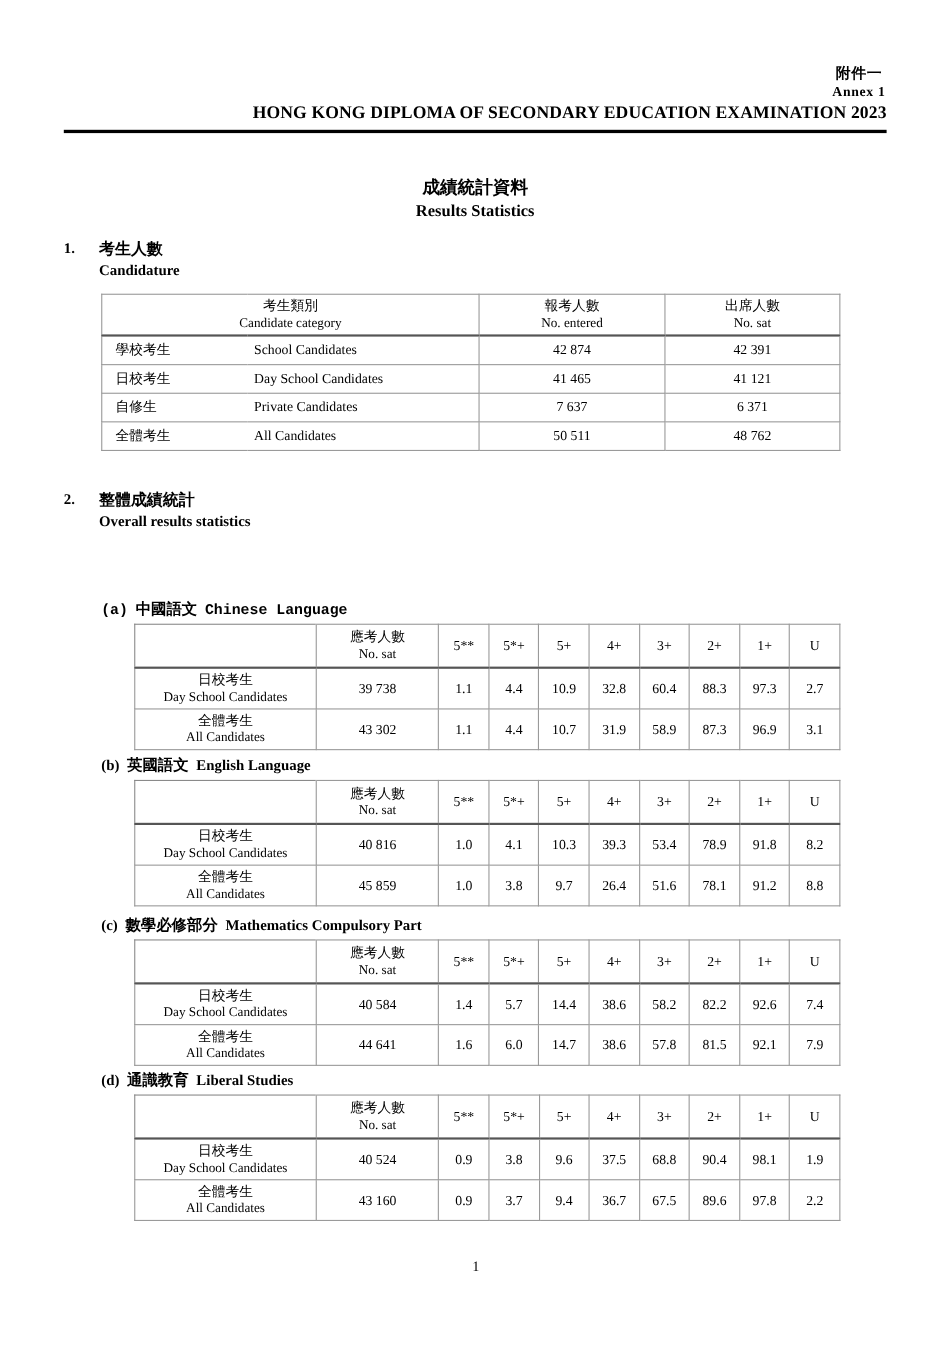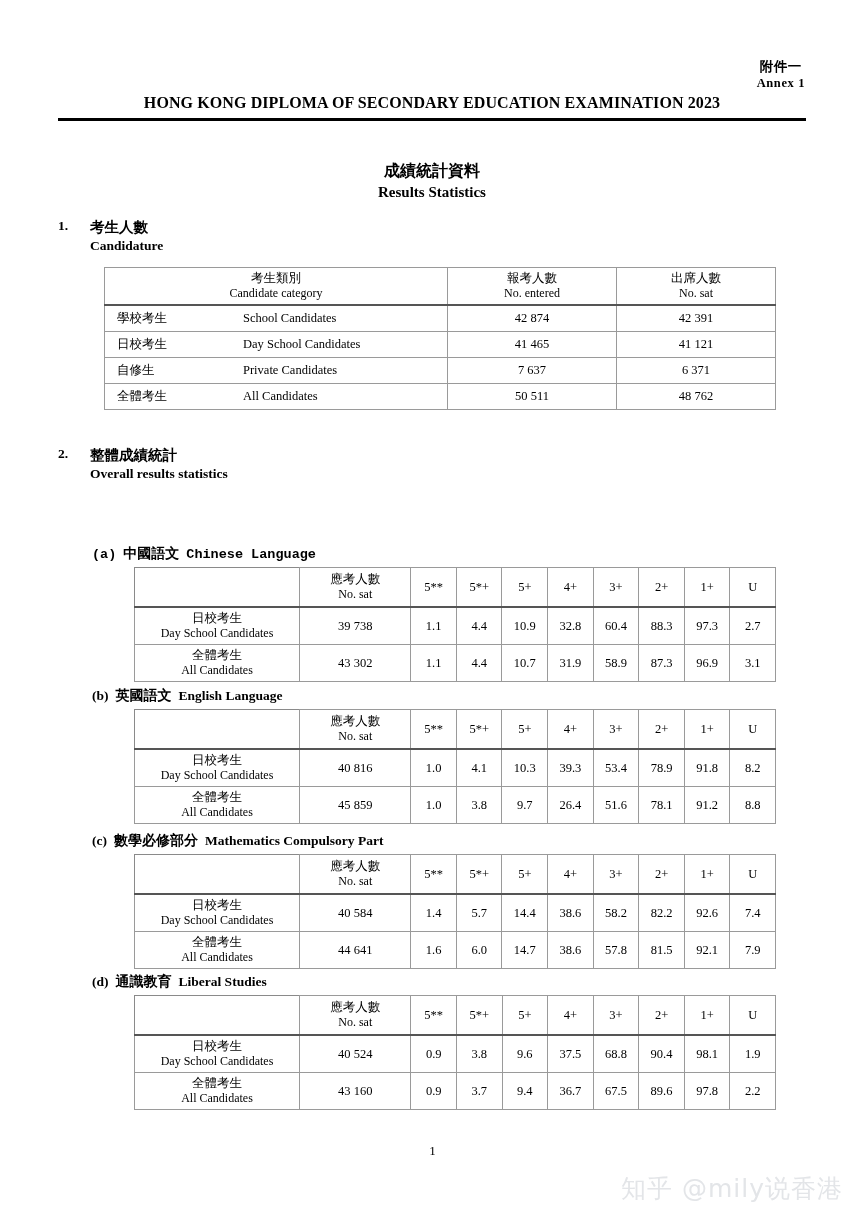--- a/index.html
+++ b/index.html
@@ -54,20 +54,21 @@
     font-weight: bold;
     letter-spacing: 0.4px;
     line-height: 1.35;
   }
   .title-en {
     font-size: 16px;
     font-weight: bold;
     letter-spacing: 0.1px;
     line-height: 1.35;
     margin-top: 2px;
+    text-align: right;
   }
   .title-rule {
     margin-top: 4px;
     border-bottom: 3px solid #000;
     width: 100%;
   }
 
   .subtitle-block {
     position: absolute;
     top: 160px;
@@ -133,21 +134,20 @@
   }
   .item-head .lbl { margin-right: 7px; }
   .item-head .zh { font-size: 14px; margin-right: 7px; }
   .item-head .en { font-size: 13.5px; }
 
   
   table {
     border-collapse: collapse;
     position: absolute;
     background: #fff;
-    margin-left: 12px;
   }
   table td, table th {
     border: 1px solid #9a9a9a;
     font-weight: normal;
     text-align: center;
     vertical-align: middle;
     padding: 0;
   }
   .tbl-outer {
     border: 1px solid #8a8a8a;
@@ -525,15 +525,14 @@
         <td>36.7</td>
         <td>67.5</td>
         <td>89.6</td>
         <td>97.8</td>
         <td>2.2</td>
       </tr>
     </tbody>
   </table>
 
   <div class="page-number">1</div>
-  <div class="watermark">知乎 @mily说香港</div>
 
 </div>
 
 </body></html>

